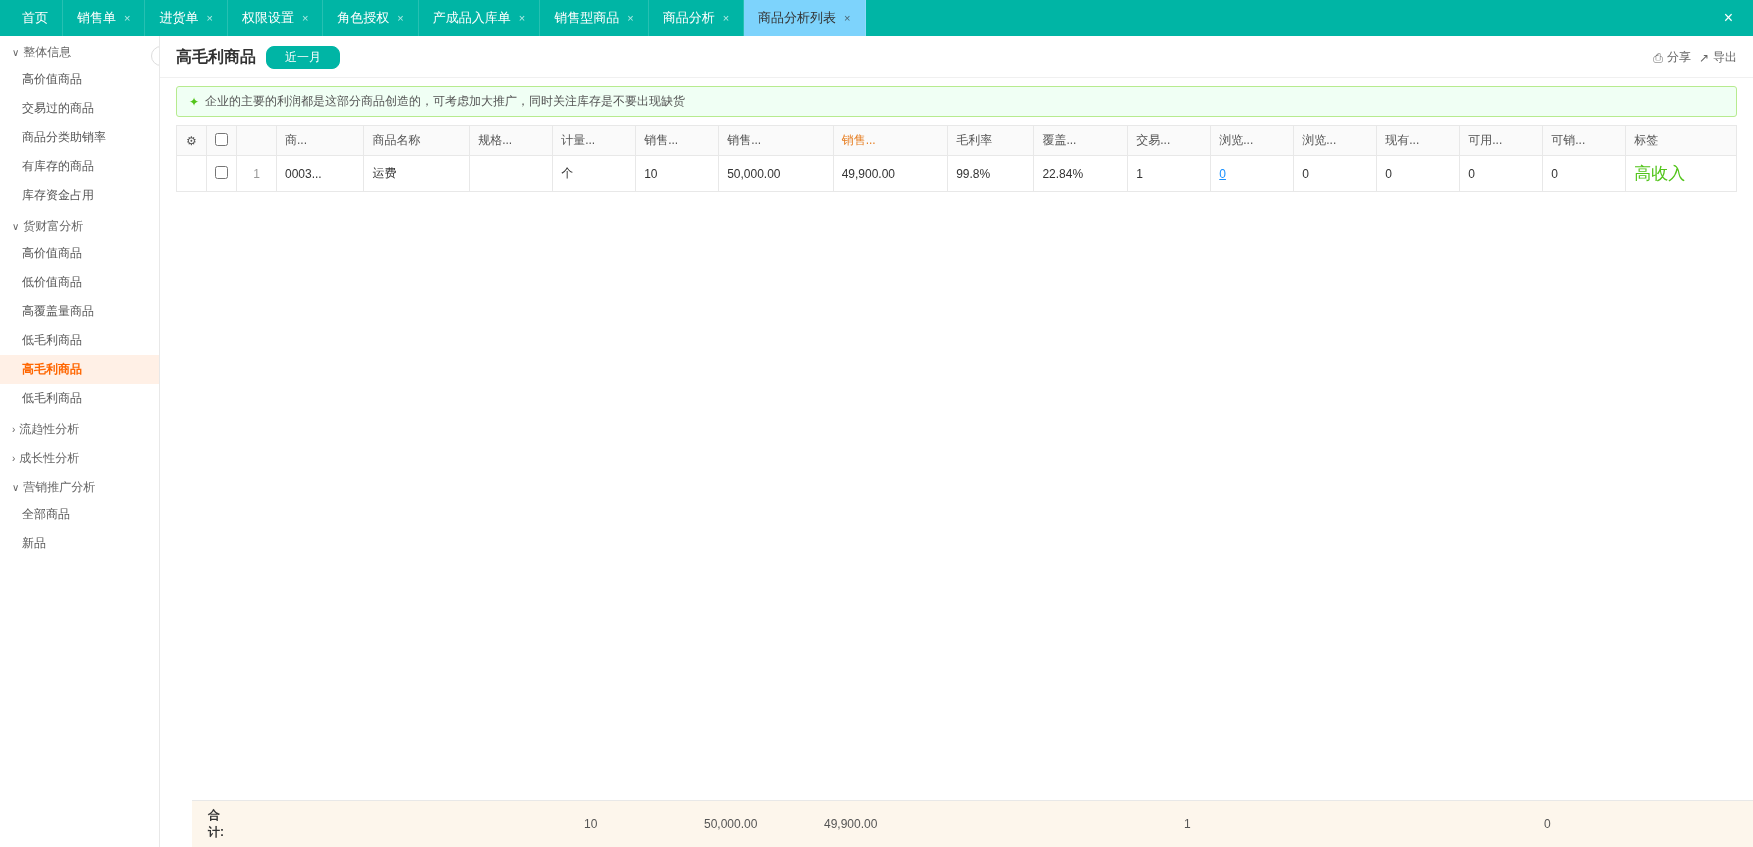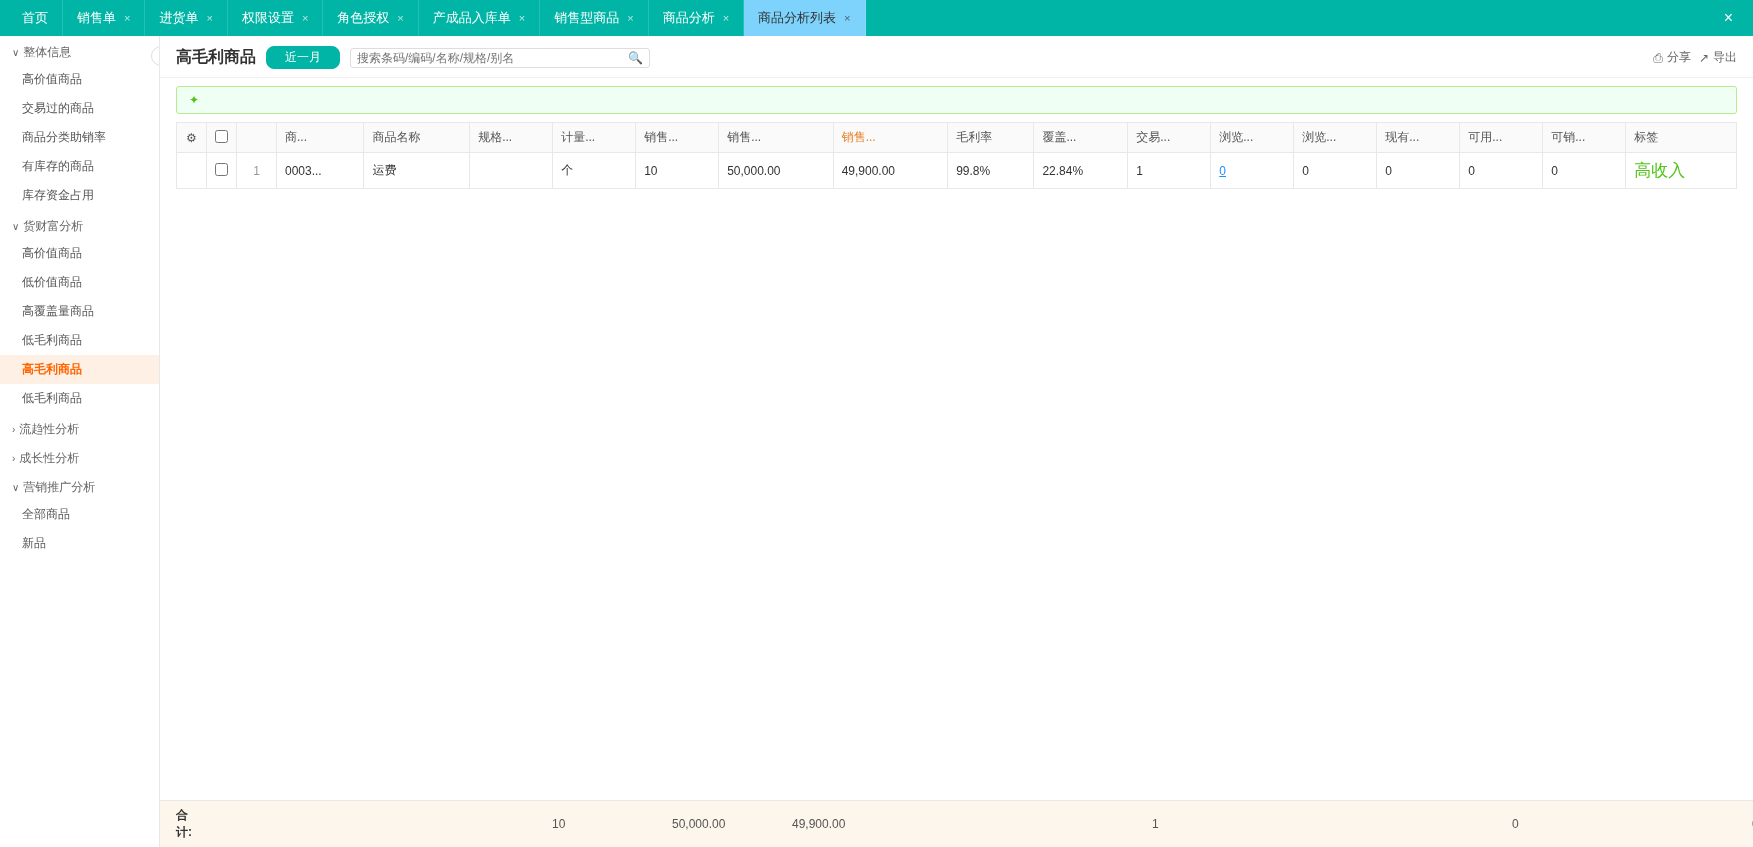--- a/index.html
+++ b/index.html
@@ -229,20 +229,21 @@
     .table-footer {
       background: #fdf6ec;
       border-top: 1px solid #e8e8e8;
       padding: 6px 16px;
       display: flex;
       align-items: center;
       gap: 40px;
       font-size: 12px;
       color: #555;
       min-height: 36px;
+      margin-left: 32px;
     }
     .footer-label {
       color: #333;
       font-weight: bold;
     }
     .footer-val {
       min-width: 80px;
     }
 
     
@@ -373,38 +374,35 @@
     <div class="sidebar-item">
       <span>新品</span>
     </div>
   </div>
 
   <div class="content-area">
 
     <div class="content-header">
       <span class="content-title">高毛利商品</span>
       <button class="filter-btn active">近一月</button>
-      <div class="search-box">
-        <input class="search-input" placeholder="搜索条码/编码/名称/规格/别名" style="">
-        <span style="color:#999; cursor:pointer;">🔍</span>
-      </div>
       <div class="header-actions">
         <div class="action-btn">
           <span>⎙</span>
           <span>分享</span>
         </div>
         <div class="action-btn">
           <span>↗</span>
           <span>导出</span>
         </div>
       </div>
     </div>
 
     <div class="info-banner">
       <span style="color:#52c41a;">✦</span>
+      <span>企业的主要的利润都是这部分商品创造的，可考虑加大推广，同时关注库存是不要出现缺货</span>
     </div>
 
     <div class="table-container">
       <table>
         <thead>
           <tr>
             <th class="settings-col">⚙</th>
             <th class="checkbox-col"><input type="checkbox" style=""></th>
             <th style="width:40px; text-align:center;"></th>
             <th>

